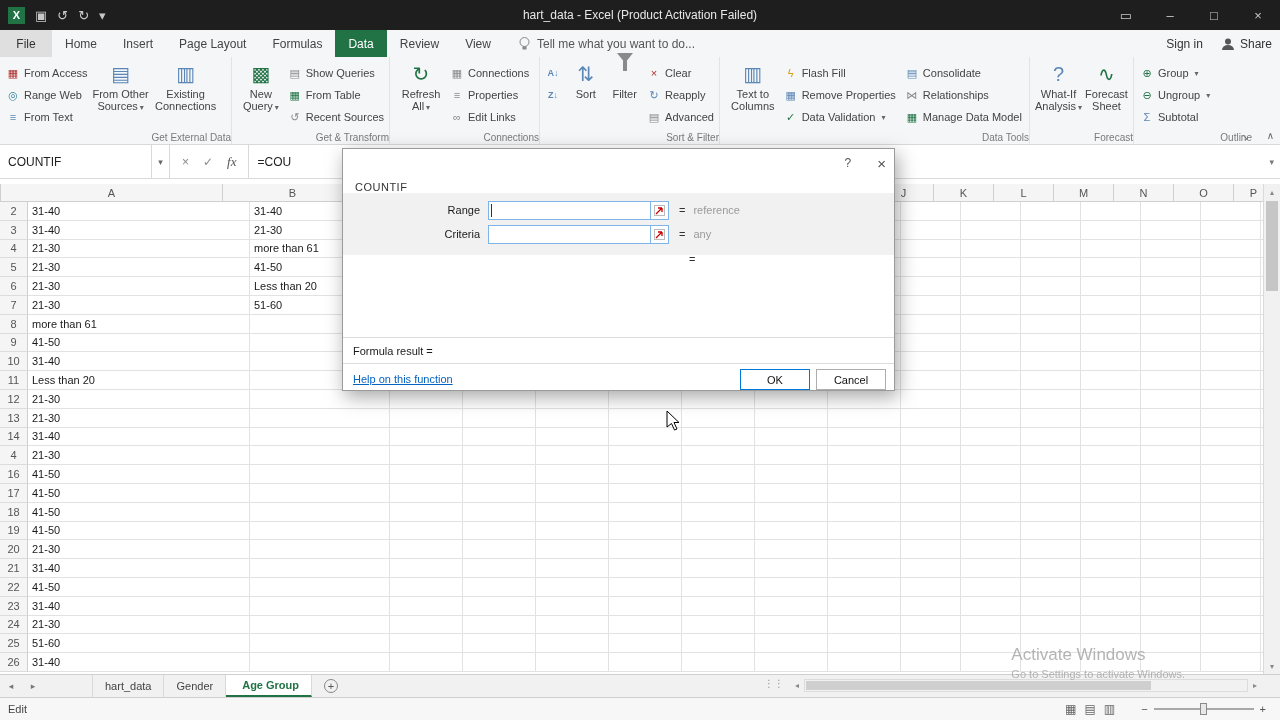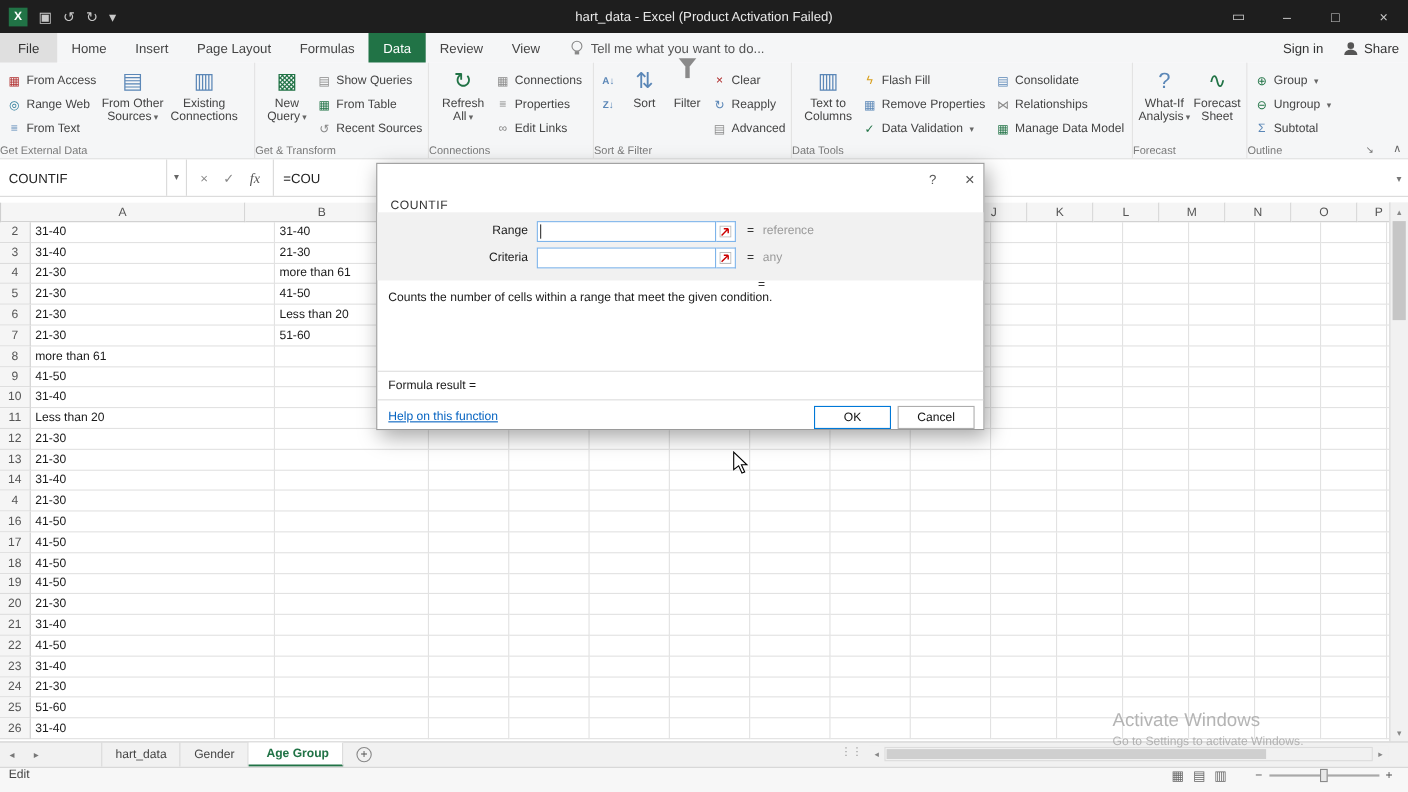--- a/index.html
+++ b/index.html
@@ -20,21 +20,21 @@
   .file-tab { width:52px; background:#dfdfdf; color:#333; display:flex; align-items:center; justify-content:center; }
   .rtab { padding:0 13px; display:flex; align-items:center; color:#444; }
   .rtab.active { background:#217346; color:#fff; }
   .tellme { display:flex; align-items:center; gap:6px; color:#555; padding-left:14px; }
   .tab-right { position:absolute; right:8px; top:30px; height:27px; display:flex; align-items:center; gap:18px; color:#333; }
   .share-box { display:flex; align-items:center; gap:5px; }
 
   
   .ribbon { position:absolute; left:0; top:57px; width:1280px; height:88px; background:#f5f6f7; border-bottom:1px solid #d9d9d9; display:flex; }
   .rgroup { position:relative; height:100%; border-right:1px solid #e3e3e3; display:flex; align-items:flex-start; padding:3px 3px 15px 4px; }
-  .glabel { position:absolute; bottom:1px; left:0; right:0; text-align:left; font-size:10px; color:#7a7a7a; white-space:nowrap; }
+  .glabel { position:absolute; bottom:1px; left:0; right:0; text-align:right; font-size:10px; color:#7a7a7a; white-space:nowrap; }
   .smallstack { display:flex; flex-direction:column; justify-content:flex-start; gap:2px; padding-top:3px; }
   .sbtn { display:flex; align-items:center; gap:4px; font-size:11px; color:#444; height:20px; white-space:nowrap; padding:0 2px; }
   .sbtn .ic { width:14px; text-align:center; font-size:11px; }
   .lbtn { display:flex; flex-direction:column; align-items:center; font-size:11px; color:#444; text-align:center; line-height:12px; padding-top:2px; }
   .lbtn .ic { font-size:20px; line-height:24px; height:26px; }
   .dar { font-size:8px; color:#666; margin-left:2px; }
   .c-green { color:#217346; } .c-blue { color:#5b87b7; } .c-red { color:#b02e2e; } .c-gray { color:#8a8a8a; } .c-gold { color:#d9a01f; } .c-teal { color:#2d7d9a; }
   .funnel { width:0; height:0; border-left:8px solid transparent; border-right:8px solid transparent; border-top:10px solid #8a8a8a; position:relative; margin-top:4px; }
   .funnel:after { content:""; position:absolute; left:-2px; top:-2px; width:4px; height:10px; background:#8a8a8a; }
   .launcher { position:absolute; right:3px; bottom:2px; font-size:9px; color:#777; }
@@ -97,21 +97,21 @@
   .stab.active { background:#fff; color:#217346; font-weight:bold; border-bottom:2px solid #217346;padding-left:16px; }
   .addsheet { width:22px; margin-left:8px; display:flex; align-items:center; justify-content:center; }
   .addsheet span { width:14px; height:14px; border:1px solid #888; border-radius:50%; color:#555; font-size:11px; line-height:12px; text-align:center; }
   .hscroll { position:absolute; right:18px; top:678px; width:472px; height:15px; background:#f1f1f1; display:flex; align-items:center; }
   .hscroll .arr { width:14px; text-align:center; color:#888; font-size:8px; }
   .hscroll .track { flex:1; height:13px; background:#f1f1f1; border:1px solid #dcdcdc; position:relative; }
   .hscroll .thumb { position:absolute; left:1px; top:1px; height:9px; width:78%; background:#cfcfcf; }
   .splitter { position:absolute; right:496px; top:678px; color:#999; font-size:10px; }
 
   
-  .statusbar { position:absolute; left:0; top:697px; width:1280px; height:23px; background:#f7f7f7; border-top:1px solid #d0d0d0; display:flex; font-size:11px; color:#444; }
+  .statusbar { position:absolute; left:0; top:697px; width:1280px; height:23px; background:#f7f7f7; border-top:1px solid #d0d0d0; display:flex; align-items:center; font-size:11px; color:#444; }
   .statusbar .mode { padding-left:8px; }
   .sb-right { position:absolute; right:14px; display:flex; align-items:center; gap:10px; }
   .viewbtns { display:flex; gap:8px; color:#666; font-size:12px; margin-right:16px; }
   .zoom { display:flex; align-items:center; gap:6px; color:#555; }
   .zoom .track { width:100px; height:2px; background:#a9a9a9; position:relative; }
   .zoom .zthumb { position:absolute; left:46px; top:-5px; width:7px; height:12px; background:#e8e8e8; border:1px solid #8a8a8a; }
 
   
   .watermark { position:absolute; right:95px; top:645px; text-align:left; color:#a8a8a8; opacity:.85; z-index:40; pointer-events:none; }
   .watermark .w1 { font-size:17px; }
@@ -893,21 +893,20 @@
         <svg width="11" height="11">
             <path d="M2,9 L8,3 M8,3 h-4 M8,3 v4" stroke="#c00" stroke-width="1.3" fill="none"></path>
             <rect x="0.5" y="0.5" width="10" height="10" fill="none" stroke="#bbb"></rect>
           </svg>
       </span>
       <span class="eq">=</span>
       <span class="rtype">any</span>
     </div>
 
     <div class="dlg-eq3">=</div>
-    <div class="dlg-desc">Counts the number of cells within a range that meet the given condition.</div>
     <div class="dlg-sep1"></div>
     <div class="dlg-result">Formula result =</div>
     <div class="dlg-sep2"></div>
     <a class="dlg-help">Help on this function</a>
     <button class="okbtn">OK</button>
     <button class="cbtn">Cancel</button>
   </div>
 
   <div class="sheetbar">
     <div class="navarr">◂</div>

